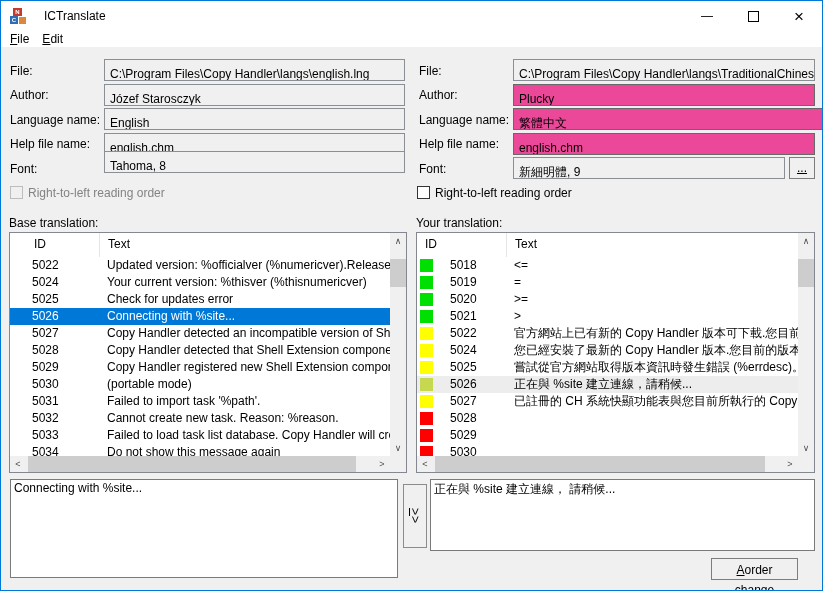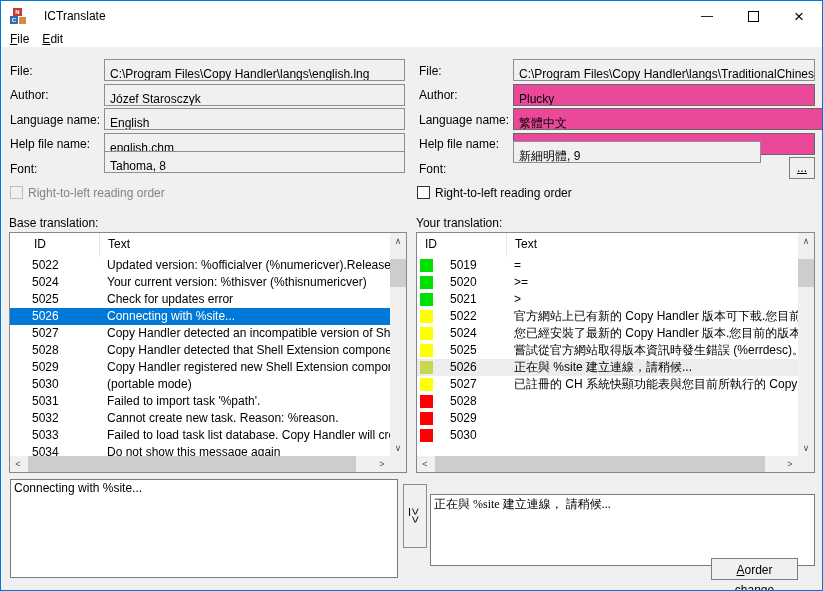--- a/index.html
+++ b/index.html
@@ -61,21 +61,21 @@
           color:#505050;font-size:9px;line-height:9px;}
   .sb-arr.up{top:0;left:0;} .sb-arr.down{bottom:0;left:0;}
   .sb-arr.lft{left:0;top:0;} .sb-arr.rgt{right:0;top:0;}
   .vthumb{position:absolute;left:0;top:26px;width:16px;height:28px;background:#cdcdcd;}
   .hthumb{position:absolute;top:0;height:16px;background:#cdcdcd;}
   .sb-corner{position:absolute;right:0;bottom:0;width:16px;height:16px;background:#f0f0f0;}
 
   
   .textarea{position:absolute;background:#fff;border:1px solid #7a7a7a;box-sizing:border-box;
             padding:1px 3px;overflow:hidden;white-space:pre-wrap;}
-  .textarea.cjk{font-family:Liberation Serif, serif;margin-top:15px;}
+  .textarea.cjk{font-family:Liberation Sans, sans-serif;}
   .copy-btn{position:absolute;left:402px;top:483px;width:24px;height:64px;background:#f0f0f0;
             border:1px solid #8c8c8c;box-sizing:border-box;display:flex;align-items:center;justify-content:center;}
   .rot{display:block;transform:rotate(90deg);letter-spacing:1px;font-size:12px;}
   .btn{position:absolute;background:#f0f0f0;border:1px solid #7d7d7d;box-sizing:border-box;
        text-align:center;line-height:20px;font-family:"Liberation Sans",sans-serif;font-size:12px;}
   .btn.apply{left:710px;top:557px;width:87px;height:22px;}
   .btn.fontpick{left:788px;top:156px;width:26px;height:22px;line-height:18px;}
 </style>
 </head>
 <body>
@@ -131,21 +131,21 @@
   <span class="lbl" style="left:418px;top:87px">Author:</span>
   <div class="field ed" style="left:512px;top:83px;width:302px">Plucky</div>
 
   <span class="lbl" style="left:418px;top:112px">Language name:</span>
   <div class="field ed" style="left:512px;top:107px;width:316px">繁體中文</div>
 
   <span class="lbl" style="left:418px;top:136px">Help file name:</span>
   <div class="field ed" style="left:512px;top:132px;width:302px">english.chm</div>
 
   <span class="lbl" style="left:418px;top:161px">Font:</span>
-  <div class="field" style="left:512px;top:140px;width:248px">新細明體, 9</div>
+  <div class="field" style="left:512px;top:156px;width:272px">新細明體, 9</div>
   <button class="btn fontpick"><span class="accel">...</span></button>
 
   <span class="cb" style="left:416px;top:185px"></span>
   <span class="lbl" style="left:434px;top:185px">Right-to-left reading order</span>
 
   <span class="lbl" style="left:8px;top:215px">Base translation:</span>
   <span class="lbl" style="left:415px;top:215px">Your translation:</span>
 
   <div class="listview" style="left:8px;width:398px">
     <div class="lv-header">
@@ -263,20 +263,27 @@
     <div class="sb-corner"></div>
   </div>
 
   <div class="listview" style="left:415px;width:399px">
     <div class="lv-header">
       <div class="lv-h-id pad-narrow">ID</div>
       <div class="lv-h-text">Text</div>
     </div>
     <div class="lv-rows squares">
 
+        <div class="lv-row">
+          <div class="cell-id">
+            <span class="status-square" style="background: rgb(0, 224, 0);"></span>
+            <span>5018</span>
+          </div>
+          <div class="cell-text">&lt;=</div>
+        </div>
 
         <div class="lv-row">
           <div class="cell-id">
             <span class="status-square" style="background: rgb(0, 224, 0);"></span>
             <span>5019</span>
           </div>
           <div class="cell-text">=</div>
         </div>
 
         <div class="lv-row">

